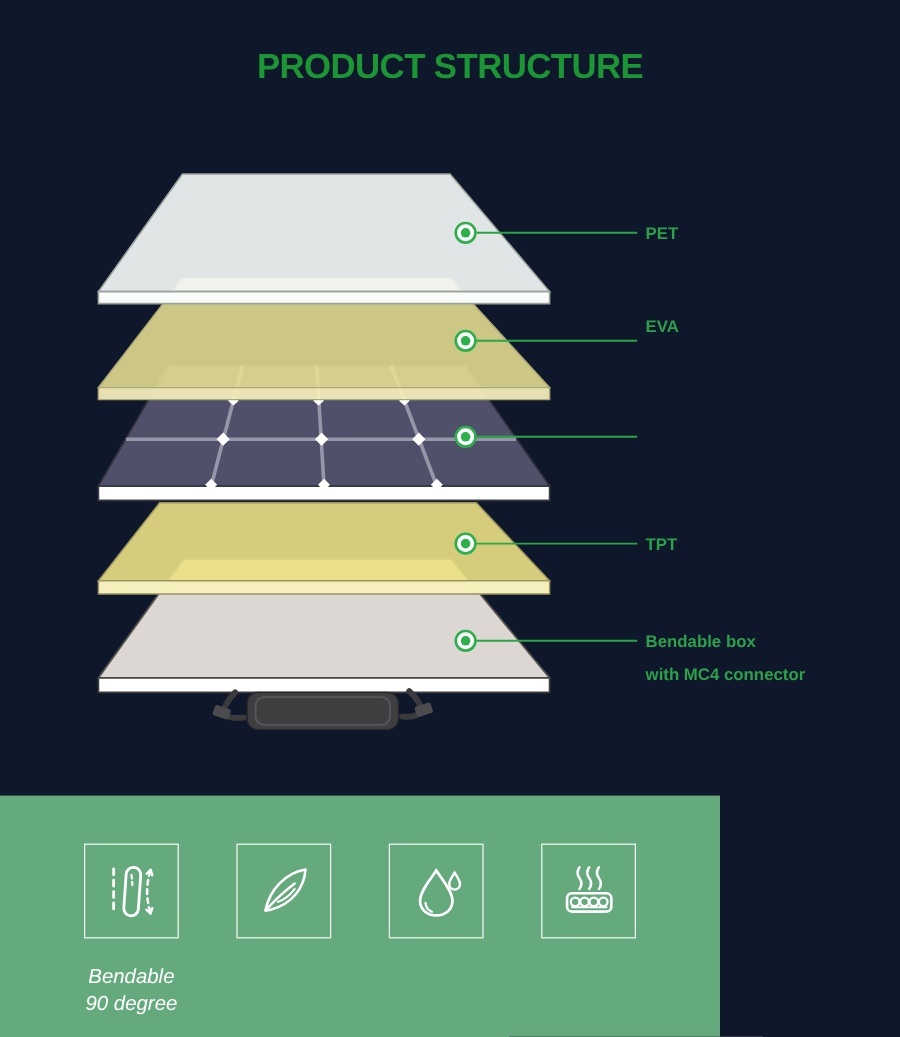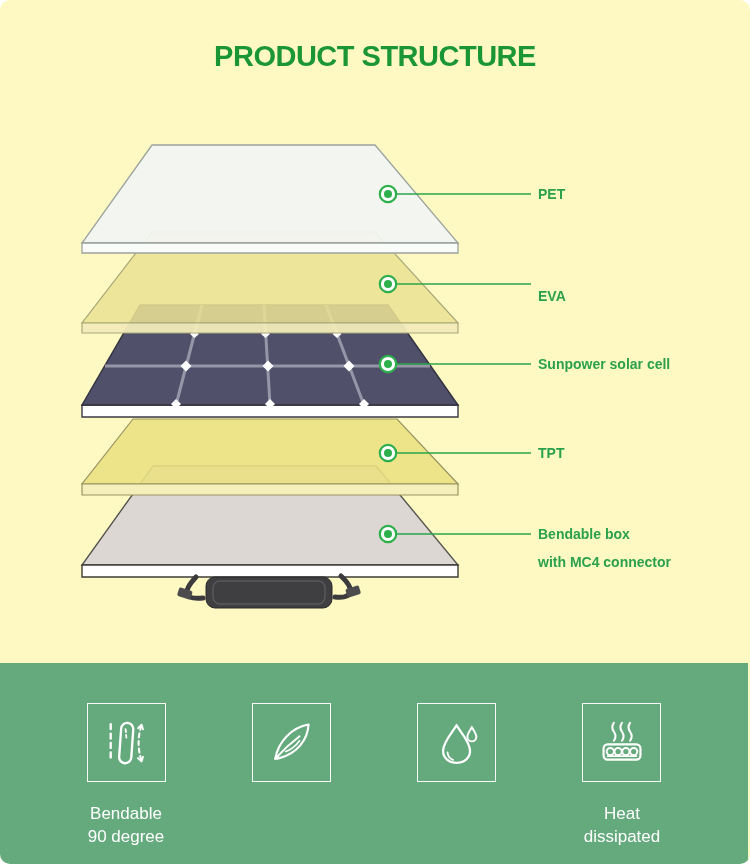--- a/index.html
+++ b/index.html
@@ -1,32 +1,32 @@
 <!DOCTYPE html>
 <html><head>
 <meta charset="utf-8">
 <style>
   html,body{margin:0;padding:0;}
   body{font-family:"Liberation Sans","DejaVu Sans",sans-serif;}
-  .page{position:relative;width:750px;height:864px;background:#fef9c3;overflow:hidden;border-radius:10px;}
+  .page{position:relative;width:750px;height:864px;background:#0f172a;overflow:hidden;}
 
   .title{position:absolute;top:40px;left:0;width:750px;text-align:center;
          font-size:29px;font-weight:bold;letter-spacing:-0.5px;color:#1b9634;}
 
   .diagram-svg{position:absolute;top:0;left:0;}
 
   .layer-label{position:absolute;left:538px;color:#2ba14b;font-size:14px;line-height:24px;white-space:nowrap;font-weight:bold;}
   .label-pet{top:182px;}
-  .label-eva{top:284px;}
+  .label-eva{top:260px;}
   .label-cell{top:352px;}
   .label-tpt{top:441px;text-align:right;}
   .label-junction{top:520px;line-height:28px;}
 
-  .band{position:absolute;top:663px;left:0;width:748px;height:201px;background:#65aa7d;
-        display:flex;justify-content:space-between;padding:40px 46px 0 46px;box-sizing:border-box;}
+  .band{position:absolute;top:663px;left:0;width:600px;height:201px;background:#65aa7d;
+        display:flex;justify-content:space-between;padding:40px 46px 0 46px;box-sizing:border-box;font-style:italic;}
   .feature{width:160px;display:flex;flex-direction:column;align-items:center;}
   .icon-box{width:79px;height:79px;border:1.5px solid rgba(255,255,255,0.95);
             display:flex;align-items:center;justify-content:center;box-sizing:border-box;}
   .feature-label{margin-top:20px;color:#ffffff;font-size:17px;line-height:23px;text-align:center;}
 </style>
 </head>
 <body>
 
 <div class="page">
 
@@ -109,21 +109,20 @@
       <g>
         <line x1="397" y1="534" x2="531" y2="534" stroke="#2aa648" stroke-width="1.6"></line>
         <circle cx="388" cy="534" r="8.2" fill="#ffffff" stroke="#2db04c" stroke-width="2.2"></circle>
         <circle cx="388" cy="534" r="4" fill="#2db04c"></circle>
       </g>
     </g>
   </svg>
 
   <div class="layer-label label-pet">PET</div>
   <div class="layer-label label-eva">EVA</div>
-  <div class="layer-label label-cell">Sunpower solar cell</div>
   <div class="layer-label label-tpt">TPT</div>
   <div class="layer-label label-junction">
     <div>Bendable box</div>
     <div>with MC4 connector</div>
   </div>
 
   <div class="band">
 
     <div class="feature">
       <div class="icon-box">
@@ -178,20 +177,16 @@
             <path d="M39,7.5 C36.5,11 36.5,14 39,17.5 C41.5,21 41.5,24 39,27.5" stroke-width="2.3"></path>
             <rect x="9.5" y="31.5" width="41" height="17" rx="4.5" stroke-width="2.4"></rect>
             <circle cx="17" cy="39.5" r="4" stroke-width="2.1"></circle>
             <circle cx="25.7" cy="39.5" r="4" stroke-width="2.1"></circle>
             <circle cx="34.3" cy="39.5" r="4" stroke-width="2.1"></circle>
             <circle cx="43" cy="39.5" r="4" stroke-width="2.1"></circle>
             <line x1="14" y1="44.5" x2="46" y2="44.5" stroke-width="2"></line>
           </g>
         </svg>
       </div>
-      <div class="feature-label">
-        <div>Heat</div>
-        <div>dissipated</div>
-      </div>
     </div>
 
   </div>
 </div>
 
 </body></html>

